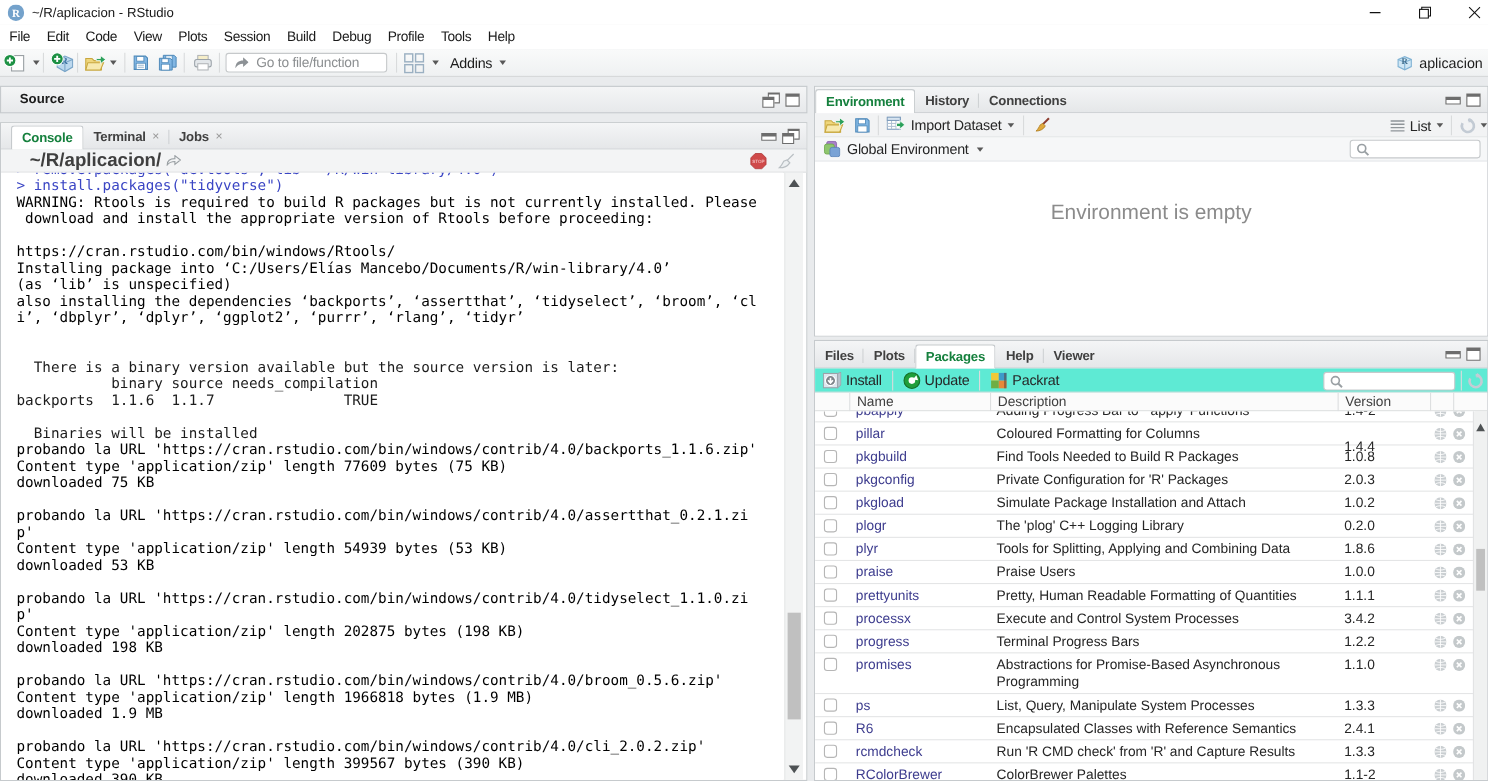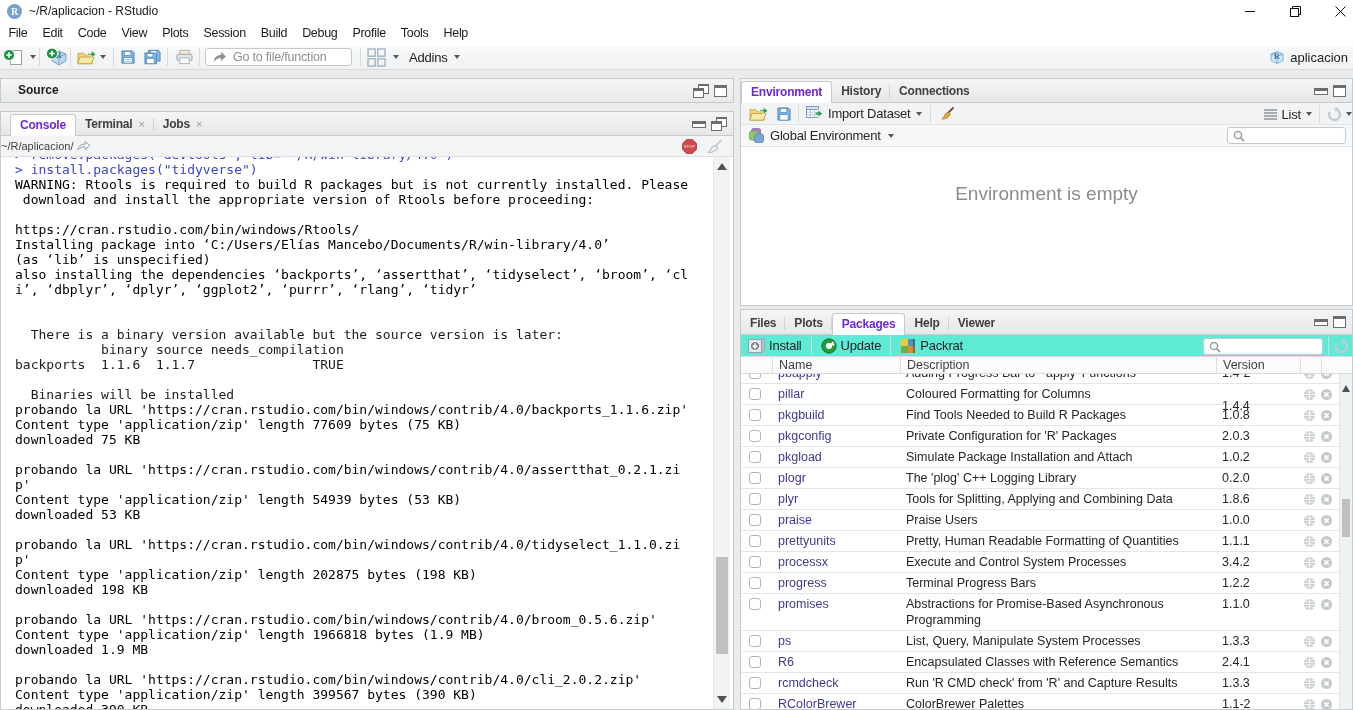--- a/index.html
+++ b/index.html
@@ -34,21 +34,21 @@
   .project-btn { position:absolute; right:5px; top:0; height:24px; display:flex; align-items:center; }
   .project-name { font-size:13px; color:#1c1c1c; margin-left:5px; }
 
   
   .pane { position:absolute; background:#fff; border:1px solid #c6cacd; }
   .tabbar { position:absolute; left:0; top:0; right:0; height:24px;
     background:linear-gradient(#f4f5f6,#e5e7e9); border-bottom:1px solid #c6cacd;
     display:flex; align-items:flex-end; }
   .tab { height:21px; line-height:21px; font-size:12px; font-weight:bold; color:#404040;
     padding:0 9px; position:relative; letter-spacing:-0.2px; display:flex; align-items:center; }
-  .tab.active { background:#fff; border:1px solid #c6cacd; border-bottom:none; color:#6d28d9;
+  .tab.active { background:#fff; border:1px solid #c6cacd; border-bottom:none; color:#15803d;
     border-radius:3px 3px 0 0; height:22px; margin-bottom:-1px; z-index:2; }
   .tab:not(.active):not(:last-child)::after { content:""; position:absolute; right:0; top:4px; bottom:4px;
     width:1px; background:#cfd2d4; }
   .tab .closex { margin-left:6px; color:#9a9a9a; font-size:11px; font-weight:normal; }
   .pane-icons { position:absolute; right:6px; top:0; height:24px; display:flex; align-items:center; gap:5px; }
 
   
   .pw { display:inline-block; position:relative; }
   .pw-min { width:14px; height:7px; border:1px solid #6d6d6d; border-top:3px solid #6d6d6d; background:#fff; }
   .pw-max { width:13px; height:12px; border:1px solid #6d6d6d; border-top:3px solid #6d6d6d; background:#fff; }
@@ -59,21 +59,21 @@
   
   #source-pane { left:0; top:78px; width:734px; height:25px;
     background:linear-gradient(#f4f5f6,#e7e9eb); }
   #source-pane .title { position:absolute; left:17px; top:0; height:23px; line-height:23px;
     font-size:12px; font-weight:bold; color:#1b1b1b; }
 
   
   #console-pane { left:0; top:111px; width:734px; height:599px; }
   .console-toolbar { position:absolute; left:0; top:24px; right:0; height:21px; background:#f3f4f5;
     border-bottom:1px solid #dee0e2; display:flex; align-items:center; }
-  .console-wd { font-size:11px; font-weight:normal; color:#3f3f3f; }
+  .console-wd { font-size:17px; font-weight:bold; color:#3f3f3f; margin-left:26px; }
   .console-toolbar-icons { position:absolute; right:10px; top:0; height:21px; display:flex; align-items:center; gap:9px; }
   .console-body { position:absolute; left:0; top:45px; right:21px; bottom:0; overflow:hidden; background:#fff; }
   .console-text { position:absolute; left:14px; top:-10px;
     font-family:"DejaVu Sans Mono", monospace; font-size:13px; line-height:15px; white-space:pre; }
   .cl { height:15px; }
   .cl.cmd { color:#3a45c4; }
   .cl.msg { color:#000000; }
   .cl.out { color:#1c1c1c; }
 
   

